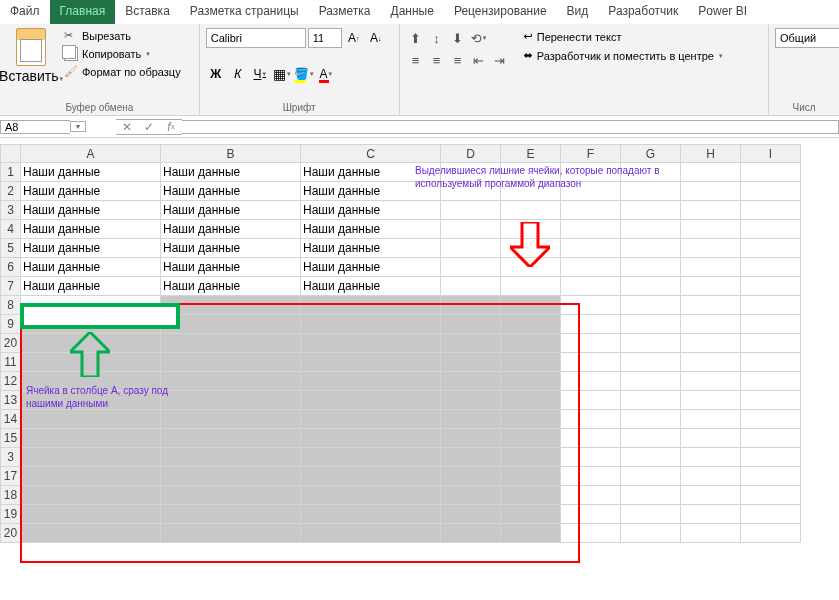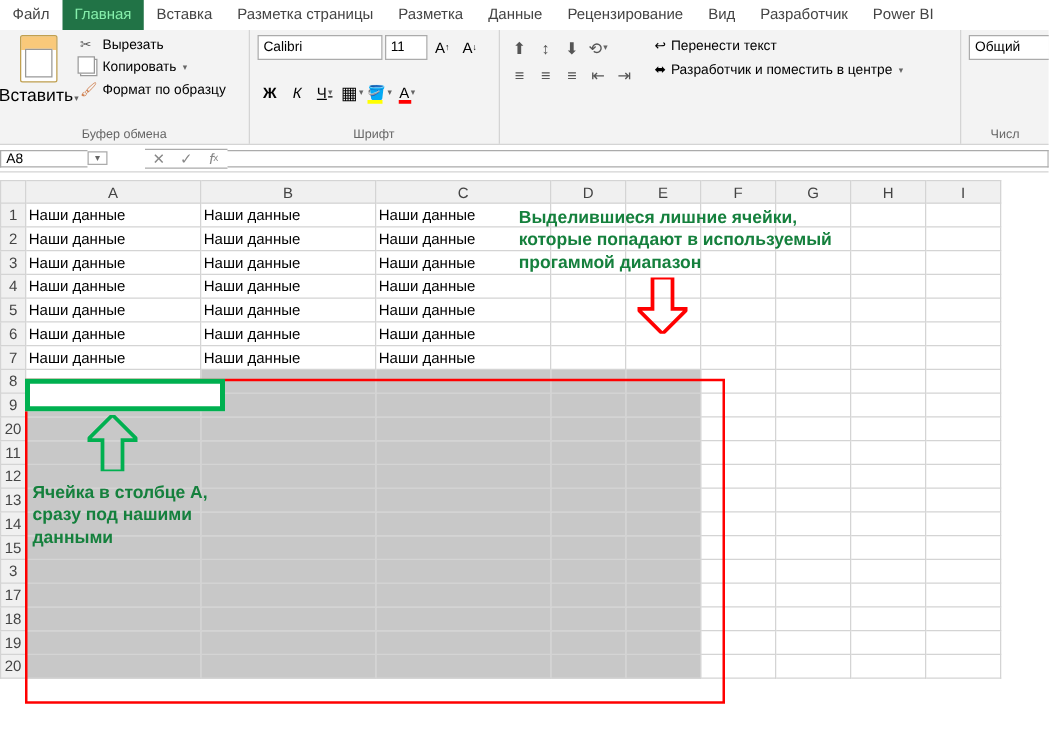--- a/index.html
+++ b/index.html
@@ -66,21 +66,21 @@
 .grid .corner { width: 20px; height: 18px; background: #f0f0f0; }
 .grid .colh { width: 140px; height: 18px; background: #f0f0f0; text-align: center; color: #444; }
 .grid .colh.narrow { width: 60px; }
 .grid .rowh { width: 20px; background: #f0f0f0; text-align: center; color: #444; }
 .grid td.cell { height: 19px; padding: 0 2px; color: #000; }
 .grid td.sel { background: #c8c8c8; }
 .grid td.active { background: #fff; }
 .grid tr:nth-child(9) td.active { outline: 1px solid #217346; }
 
 
-.anno { position: absolute; font-weight: bold; font-size: 14px; color: #15803d; line-height: 1.3; }
+.anno { position: absolute; font-weight: normal; font-size: 10px; color: #6d28d9; line-height: 1.3; }
 .red-text { }
 .arrow-down-red { position: absolute; }
 .arrow-down-red svg, .arrow-up-green svg { display: block; }
 .green-box { position: absolute; border: 4px solid #00b050; background: #fff; }
 .red-box { position: absolute; border: 2px solid #ff0000; }
 .arrow-up-green { position: absolute; }
 
 </style>
 </head>
 <body>

